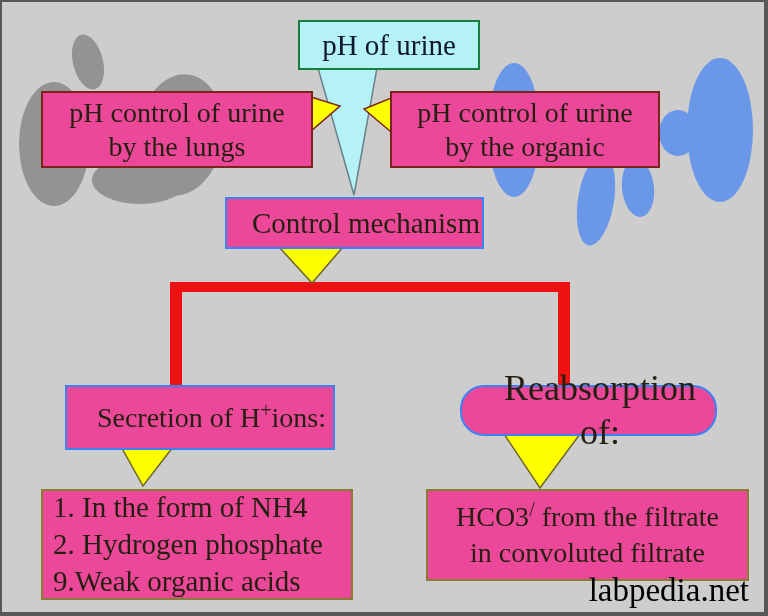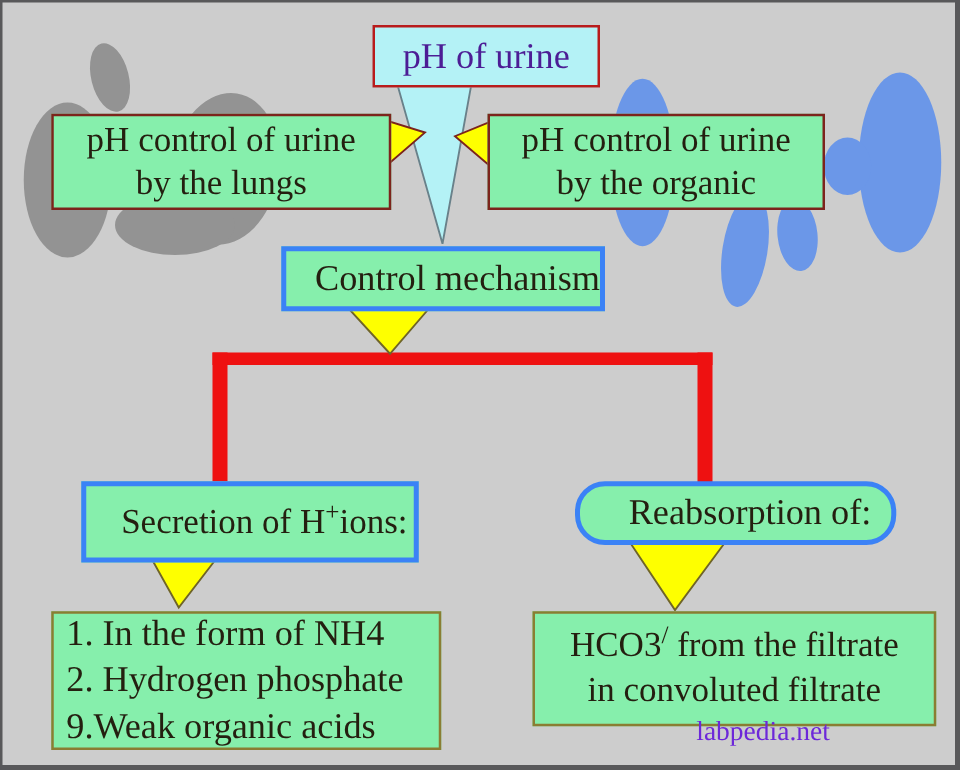--- a/index.html
+++ b/index.html
@@ -19,49 +19,50 @@
     position:absolute;
     box-sizing:border-box;
     display:flex;
     flex-direction:column;
     align-items:center;
     justify-content:center;
     text-align:center;
     color:#241f10;
     line-height:1.2;
   }
-  .yellow{background:#86efac;}
+  .yellow{background:#ec4899;}
   .b-red{border:2px solid #7c241c;}
-  .b-olive{border:4px solid #3b82f6;padding-left:23px;}
+  .b-olive{border:2px solid #3b82f6;padding-left:23px;}
   .b-tan{border:2px solid #8a7d33;}
   .cyan{
     background:#b4f2f6;
-    border:2px solid #b91c1c;
-    color:#4c1d95;
+    border:2px solid #15803d;
+    color:#0f172a;
   }
   .title-box{left:296px;top:18px;width:182px;height:50px;font-size:29px;}
   .lungs-box{left:39px;top:89px;width:272px;height:77px;font-size:28px;}
   .kidneys-box{left:388px;top:89px;width:270px;height:77px;font-size:28px;}
   .control-box{left:223px;top:195px;width:259px;height:52px;font-size:29px;}
   .secretion-box{left:63px;top:383px;width:270px;height:65px;font-size:28px;}
-  .reabsorption-box{left:458px;top:383px;width:257px;height:51px;font-size:29px;border-radius:24px;}
+  .reabsorption-box{left:458px;top:383px;width:257px;height:51px;font-size:36px;border-radius:24px;}
   .list-box{
     left:23px;top:487px;width:312px;height:111px;
     font-size:29px;line-height:37px;
     align-items:flex-start;text-align:left;
     padding-left:10px;
     margin-left:16px;
   }
   .hco3-box{left:424px;top:487px;width:323px;height:92px;font-size:28px;line-height:36px;}
   sup{font-size:0.72em;line-height:0;}
   .watermark{
     position:absolute;
     left:555px;top:570px;width:192px;
-    font-size:22px;
-    color:#6d28d9;
+    text-align:right;
+    font-size:33px;
+    color:#000000;
   }
 </style>
 </head>
 <body>
 
 <div class="stage">
 
   <svg class="layer" width="768" height="616" viewBox="0 0 768 616">
 
     <g fill="#939393">

